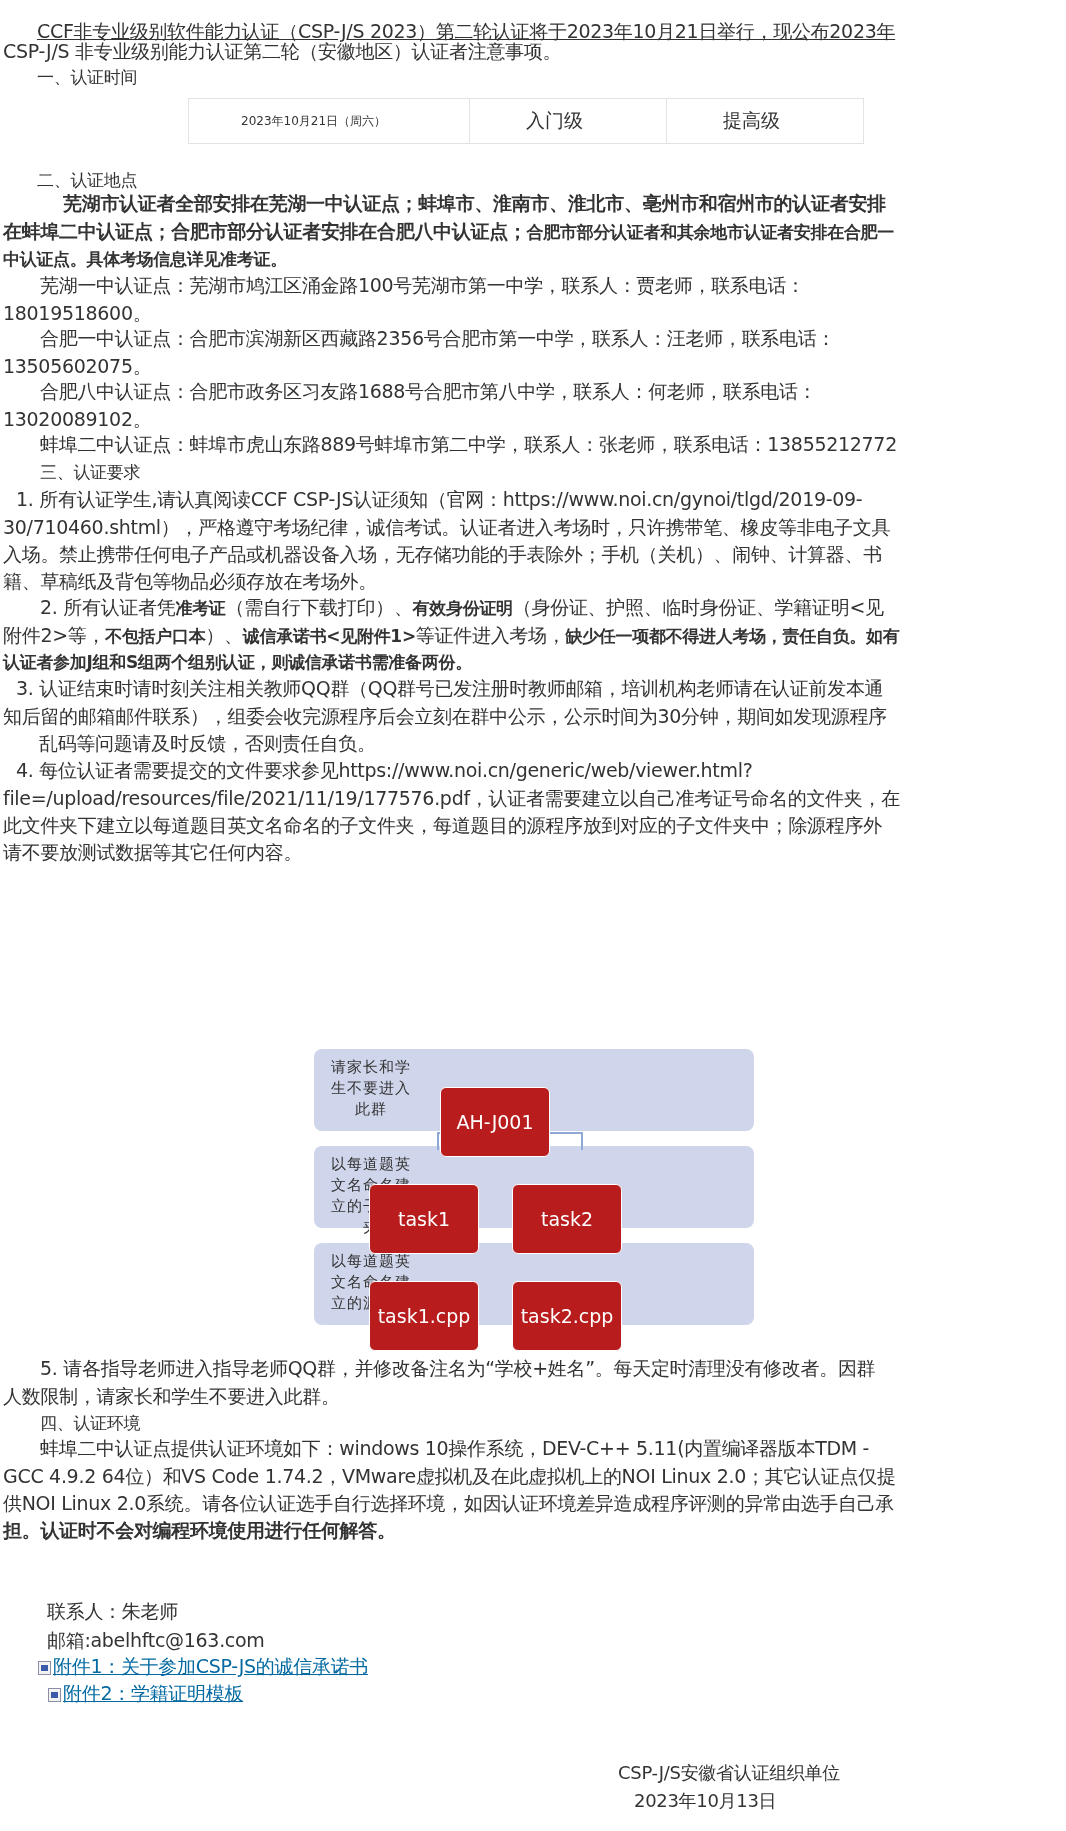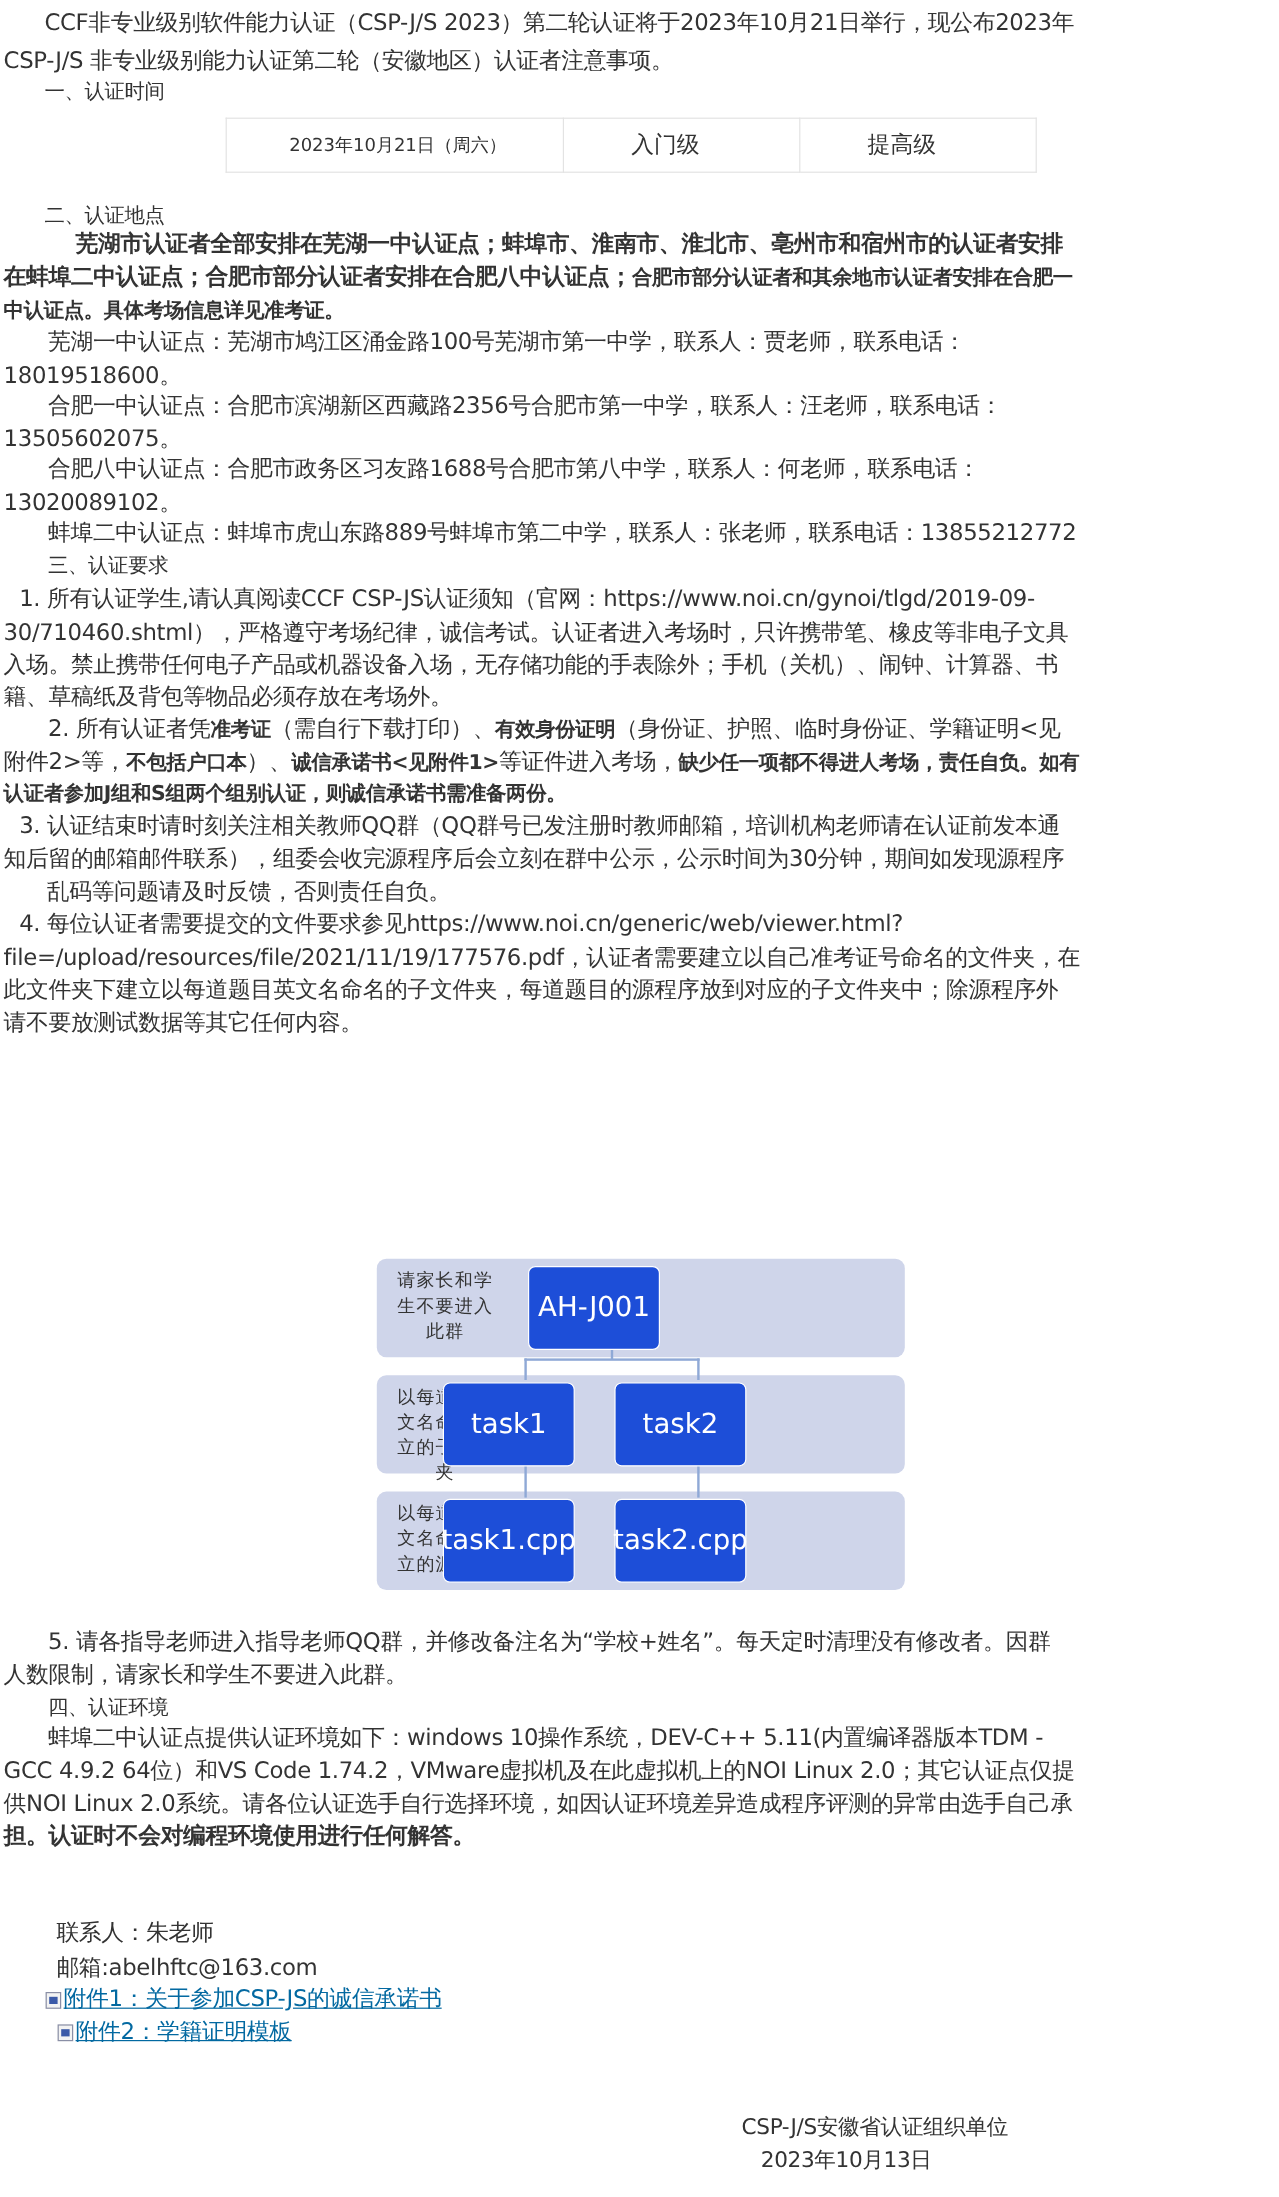--- a/index.html
+++ b/index.html
@@ -35,59 +35,60 @@
     .sched td {
       border: 1px solid #e3e3e3;
       height: 44px;
       padding: 0 0 0 52px;
       white-space: nowrap;
     }
     .sched td.c1 { width: 228px; padding-left: 52px; }
     .sched td.c2 { width: 140px; padding-left: 56px; }
     .sched td.c3 { width: 140px; padding-left: 56px; }
     .sched tr.hdr td { font-weight: bold; font-size: 20px; }
-    .sched tr.row td.c1 { font-size: 15px; }
+    .sched tr.row td.c1 { font-size: 12px; }
 
     
     .diagram { position: absolute; left: 314px; top: 1049px; width: 440px; height: 280px; }
     .band {
       position: absolute; left: 0; width: 440px; height: 82px;
       background: #cfd5ea; border-radius: 8px;
     }
     .band-label {
       position: absolute; left: 12px; width: 90px;
       font-size: 15px; line-height: 21px; color: #333;
       text-align: center; letter-spacing: 1px;
     }
     .node {
-      position: absolute; background: #1d4ed8; color: #ffffff;
+      position: absolute; background: #b91c1c; color: #ffffff;
       border-radius: 6px; border: 1px solid #ffffff;
       display: flex; align-items: center; justify-content: center;
-      font-size: 23px;
+      font-size: 19px;
+      margin-top: 32px;
     }
     .connector { position: absolute; background: #8fa9d6; }
 
     .link { color: #0369a1; text-decoration: underline; }
     .doc-icon {
       display: inline-block; width: 13px; height: 14px;
       background: #f3f3f3; border: 1px solid #8a8fa6;
       position: relative; vertical-align: -2px; margin-right: 2px;
       box-sizing: border-box;
     }
     .doc-icon::after {
       content: ""; position: absolute; left: 2px; top: 3px;
       width: 7px; height: 6px; background: #3b5aa8;
     }
   </style>
 </head>
 <body>
 
 <div class="doc">
 
-  <div class="line" style="left:37px; top:4px;">CCF非专业级别软件能力认证（CSP-J/S 2023）第二轮认证将于2023年10月21日举行，现公布2023年</div>
+  <div class="line" style="left:37px; top:16px;text-decoration:underline;">CCF非专业级别软件能力认证（CSP-J/S 2023）第二轮认证将于2023年10月21日举行，现公布2023年</div>
   <div class="line" style="left:3px; top:36px;">CSP-J/S 非专业级别能力认证第二轮（安徽地区）认证者注意事项。</div>
 
   <div class="line heading" style="left:37px; top:62px;">一、认证时间</div>
 
   <table class="sched">
     <tbody>
     <tr class="row">
       <td class="c1">2023年10月21日（周六）</td>
       <td class="c2">入门级</td>
       <td class="c3">提高级</td>

